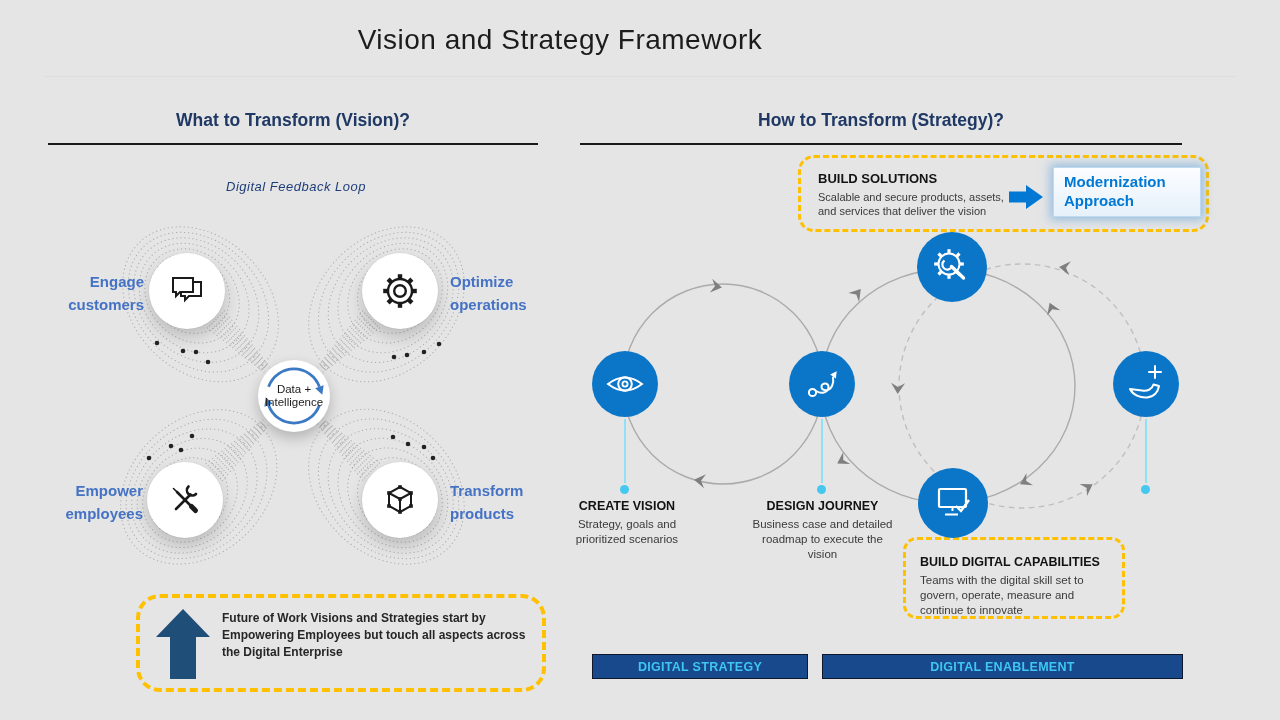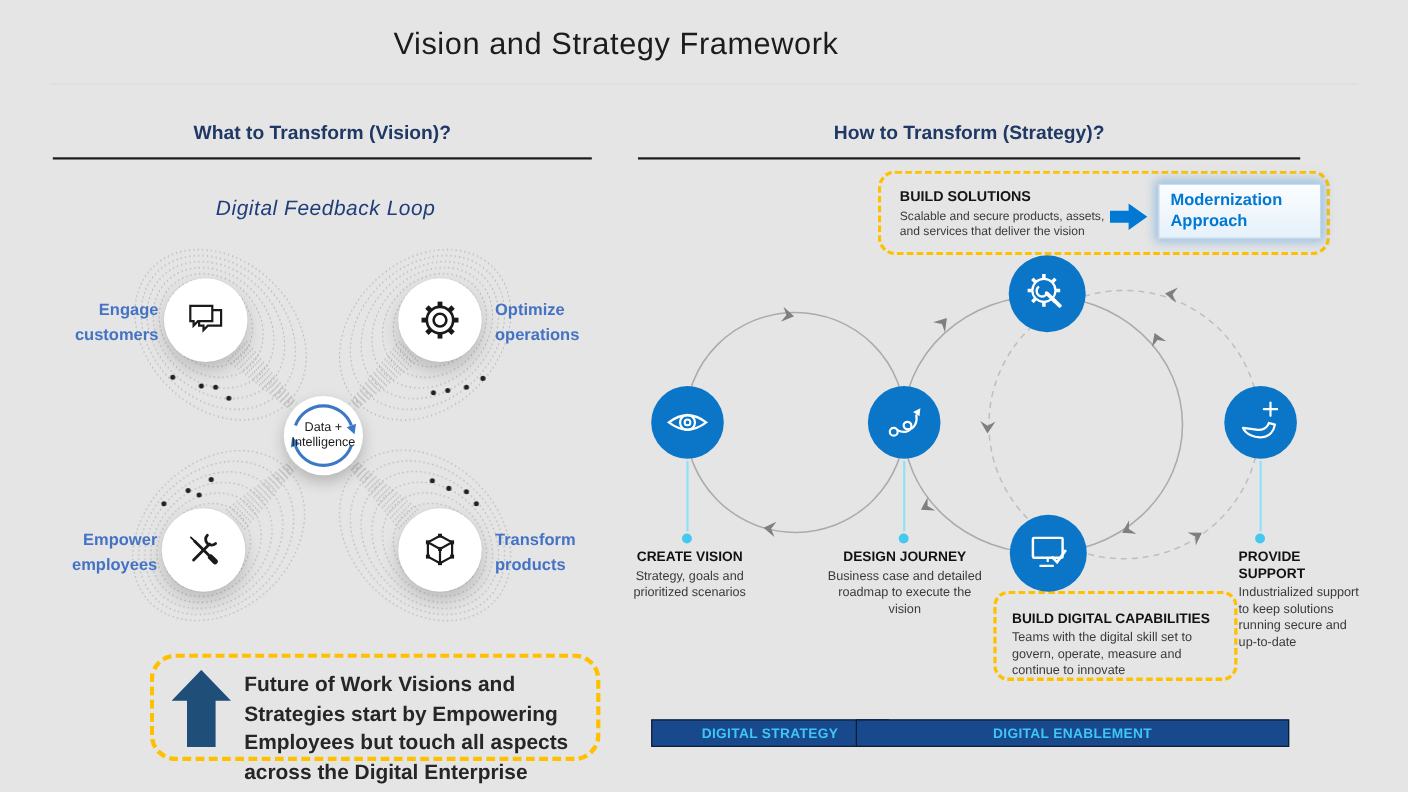--- a/index.html
+++ b/index.html
@@ -9,38 +9,38 @@
   .abs { position:absolute; }
 
   .slide-title { left:100px; top:24px; width:920px; text-align:center;
     font-size:28px; font-weight:400; color:#1c1c1c; letter-spacing:.5px; }
   .divider { left:45px; top:76px; width:1190px; height:1px; background:#dcdcdc; }
 
   .sec-header { font-size:17.5px; font-weight:bold; color:#1F3864; text-align:center; }
   .sec-line { height:1.5px; background:#1a1a1a; }
 
   .loop-title { left:128px; top:179px; width:336px; text-align:center;
-    font-style:italic; font-size:19px; color:#1F3E79; letter-spacing:.5px; }
+    font-style:italic; font-size:13px; color:#1F3E79; letter-spacing:.5px; }
 
   .node-circle { width:76px; height:76px; border-radius:50%; background:#fff;
     box-shadow:0 8px 16px rgba(0,0,0,.18), 0 0 0 1px rgba(0,0,0,.03);
     display:flex; align-items:center; justify-content:center; z-index:4; }
   .hub-circle { width:72px; height:72px; border-radius:50%; background:#fff;
     box-shadow:0 6px 14px rgba(0,0,0,.22);
     display:flex; align-items:center; justify-content:center; z-index:5; }
   .hub-wrap { position:relative; width:72px; height:72px; }
   .hub-text { position:absolute; left:0; top:23px; width:72px; text-align:center;
     font-size:11.5px; color:#1c1c1c; line-height:1.15; }
 
   .node-label { font-size:15px; font-weight:bold; color:#4472C4; line-height:1.5; z-index:4; }
 
   .callout { left:136px; top:594px; width:410px; height:98px;
     border:4px dashed #FFC000; border-radius:24px; z-index:2; }
   .callout-text { position:absolute; left:82px; top:12px; width:316px;
-    font-size:19px; font-weight:bold; color:#262626; line-height:1.4; }
+    font-size:12px; font-weight:bold; color:#262626; line-height:1.4; }
 
   .gold-box { border:3.5px dashed #FFC000; border-radius:16px; z-index:2; }
   .bs-box { left:798px; top:155px; width:411px; height:77px; }
   .bs-title { position:absolute; left:17px; top:13px; font-size:13px; font-weight:bold; color:#141414; }
   .bs-desc { position:absolute; left:17px; top:32px; width:196px; font-size:11px; color:#3a3a3a; line-height:1.3; }
   .modern-box { position:absolute; left:252px; top:9px; width:148px; height:50px;
     background:linear-gradient(180deg,#FBFDFF 0%,#E6F1FA 100%);
     border:1px solid #BFD9EE; box-shadow:0 0 9px 3px rgba(90,160,220,.55);
     padding:5px 10px; font-size:15px; font-weight:bold; color:#0078D4; line-height:1.25; }
 
@@ -347,21 +347,17 @@
     <div class="step-desc">Strategy, goals and prioritized scenarios</div>
   </div>
   <div class="abs step" style="left:750px;top:499px;width:145px;text-align:center;">
     <div class="step-title">DESIGN JOURNEY</div>
     <div class="step-desc">Business case and detailed roadmap to execute the vision</div>
   </div>
   <div class="abs gold-box bdc-box">
     <div class="step-title bdc-title">BUILD DIGITAL CAPABILITIES</div>
     <div class="step-desc bdc-desc">Teams with the digital skill set to govern, operate, measure and continue to innovate</div>
   </div>
-  <div class="abs step" style="left:1126px;top:499px;width:118px;text-align:left;">
-    <div class="step-title">PROVIDE SUPPORT</div>
-    <div class="step-desc">Industrialized support to keep solutions running secure and up-to-date</div>
-  </div>
 
   <div class="abs bar" style="left:592px;width:216px;">DIGITAL STRATEGY</div>
-  <div class="abs bar" style="left:778px;width:394px;">DIGITAL ENABLEMENT</div>
+  <div class="abs bar" style="left:822px;width:361px;">DIGITAL ENABLEMENT</div>
 
 </div>
 
 </body></html>

